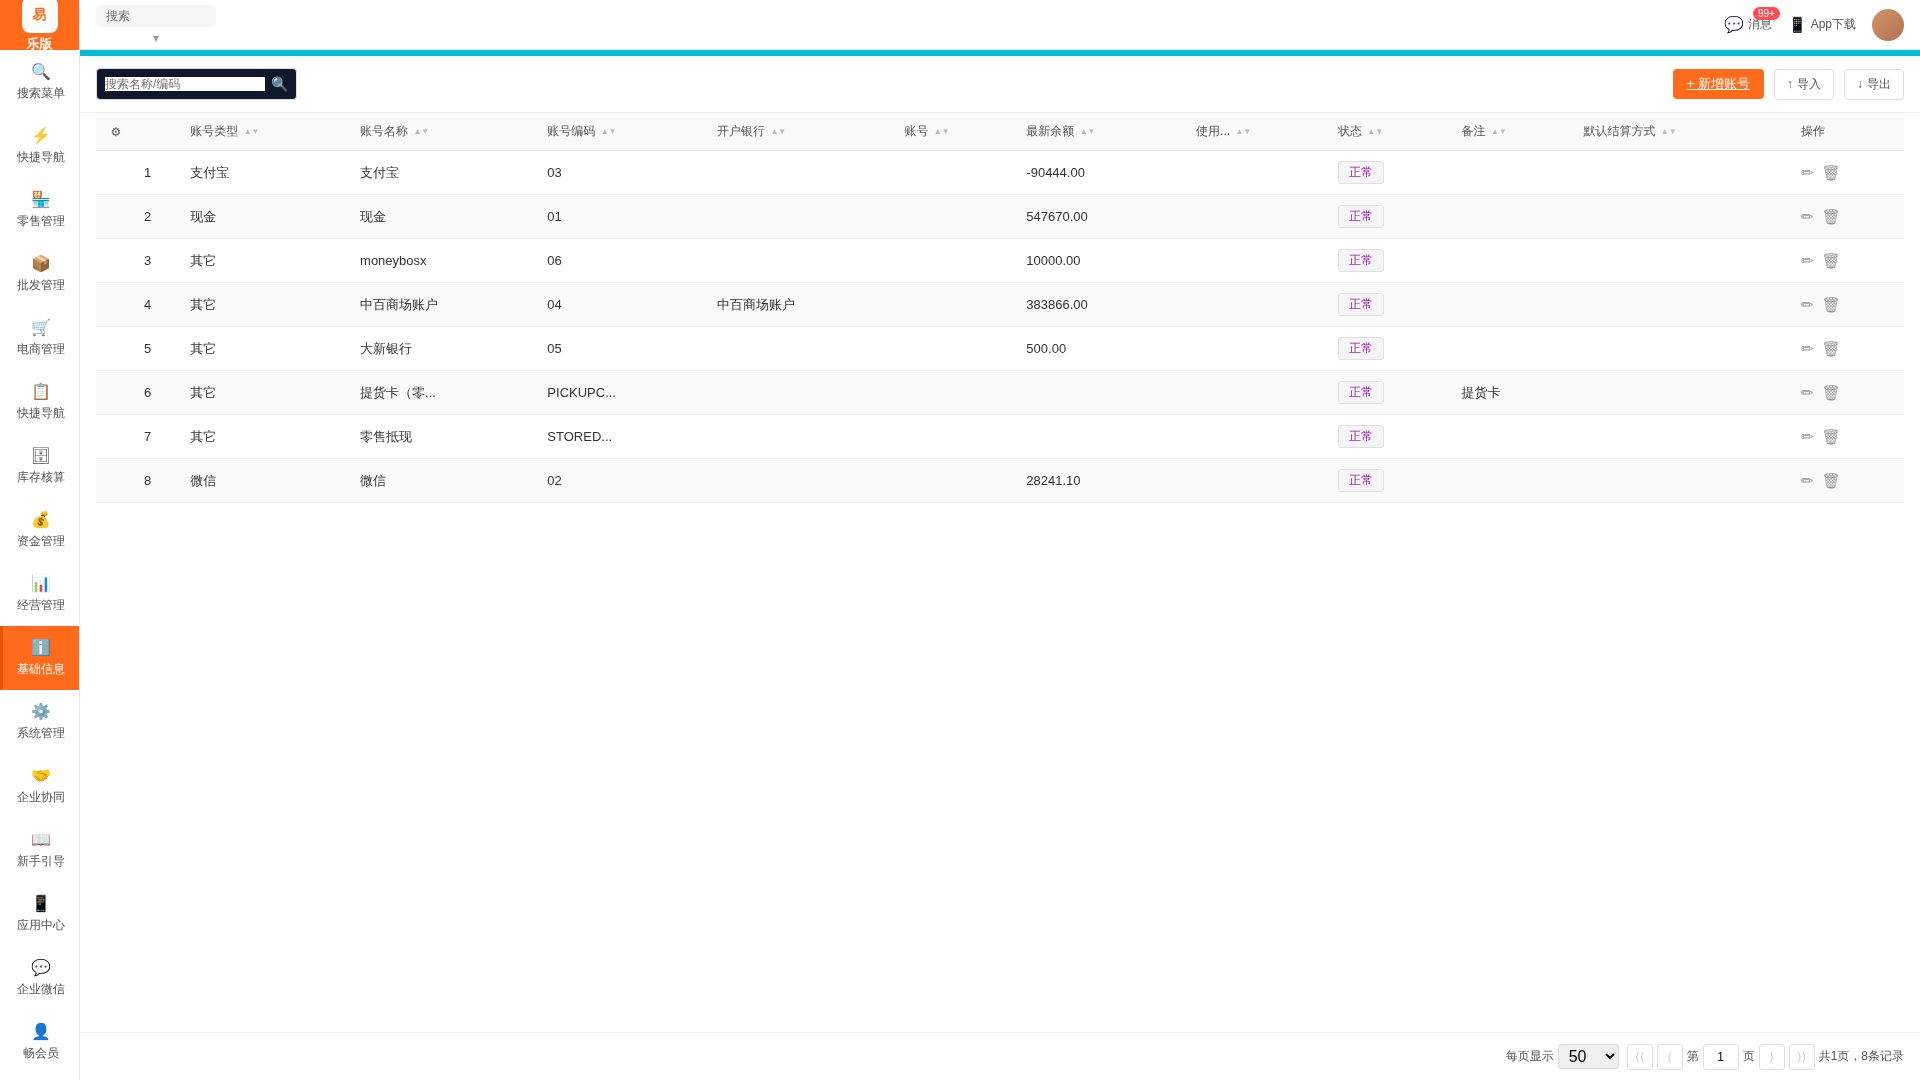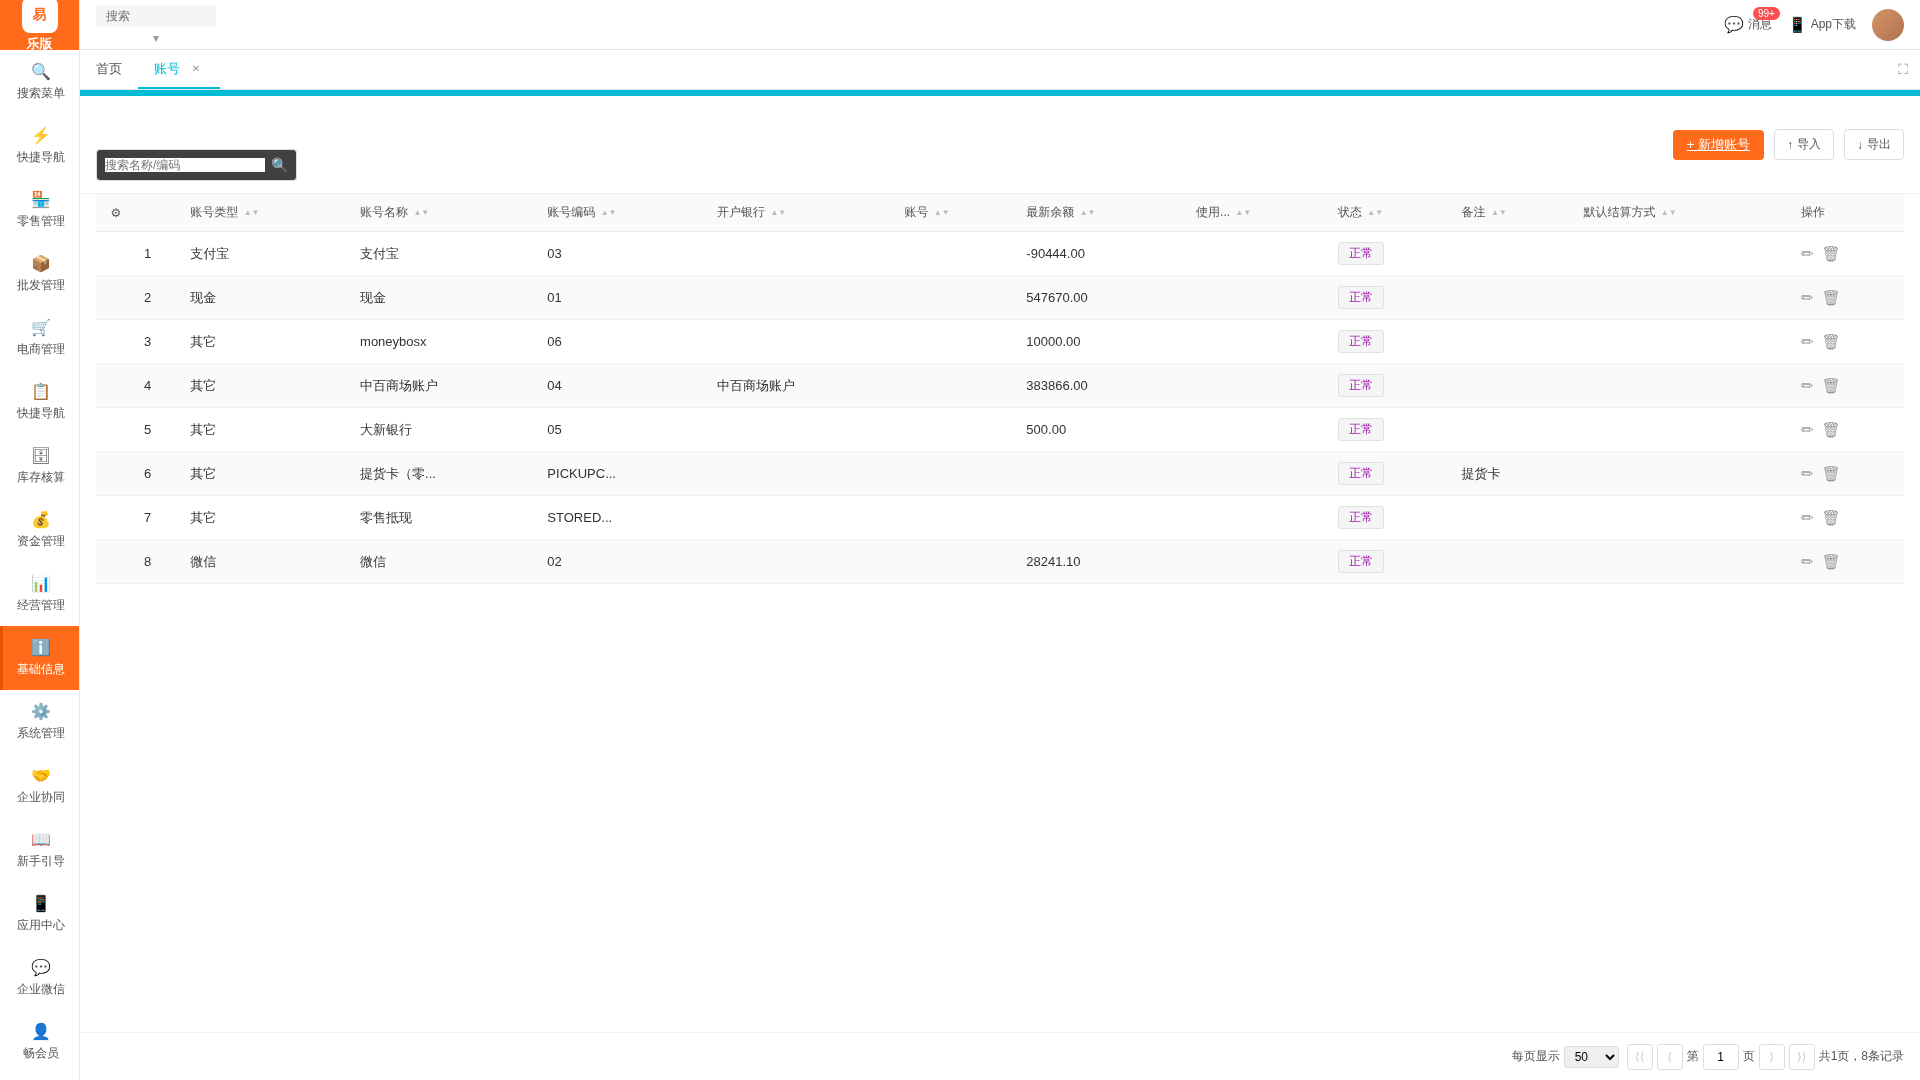--- a/index.html
+++ b/index.html
@@ -198,22 +198,21 @@
       background: #fff;
     }
     .search-box {
       display: flex;
       align-items: center;
       border: 1px solid #ddd;
       border-radius: 4px;
       padding: 0 8px;
       height: 32px;
       gap: 6px;
-      background: #404040;
-      margin-top: 41px;
+      background: #0f172a;
     }
     .search-box input {
       border: none;
       outline: none;
       font-size: 12px;
       color: #555;
       width: 160px;
     }
     .search-icon-btn {
       color: #999;
@@ -328,21 +327,21 @@
     }
     .pagination .page-size-select {
       display: flex;
       align-items: center;
       gap: 4px;
     }
     .page-size-select select {
       border: 1px solid #ddd;
       border-radius: 3px;
       padding: 2px 6px;
-      font-size: 12px;
+      font-size: 16px;
       outline: none;
     }
     .pagination .page-nav {
       display: flex;
       align-items: center;
       gap: 4px;
     }
     .page-nav .nav-btn {
       width: 26px;
       height: 26px;
@@ -468,32 +467,20 @@
         <span class="badge">99+</span>
       </div>
       <div class="app-download">
         <span style="font-size:15px;">📱</span>
         <span>App下载</span>
       </div>
       <div class="avatar" style="background: linear-gradient(135deg, #d4956a, #b07050);"></div>
     </div>
   </div>
 
-  <div class="tab-bar">
-    <div class="tab-item">
-      <span>首页</span>
-    </div>
-    <div class="tab-item active">
-      <span>账号</span>
-      <span class="tab-close">✕</span>
-    </div>
-    <div class="tab-expand">
-      <span style="font-size:14px;">⛶</span>
-    </div>
-  </div>
 
   <div class="content-area">
 
     <div class="content-header-bar"></div>
 
     <div class="content-toolbar">
       <div class="search-box">
         <input type="text" placeholder="搜索名称/编码" style="">
         <span class="search-icon-btn">🔍</span>
       </div>

